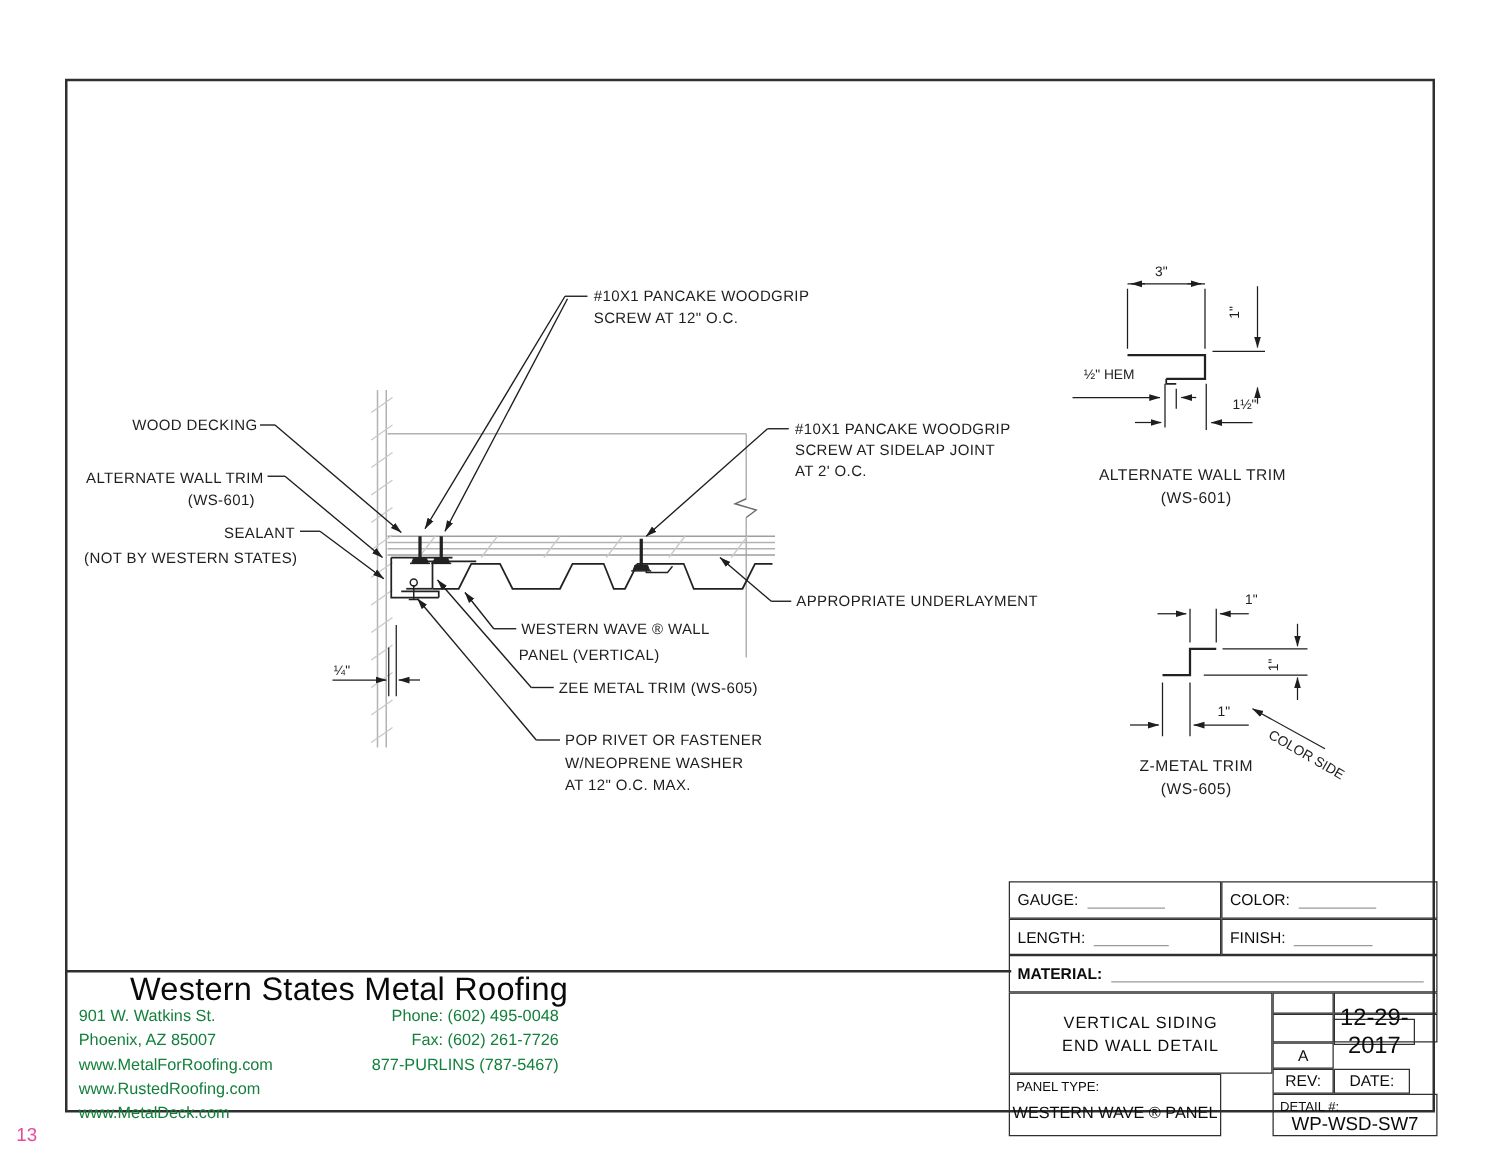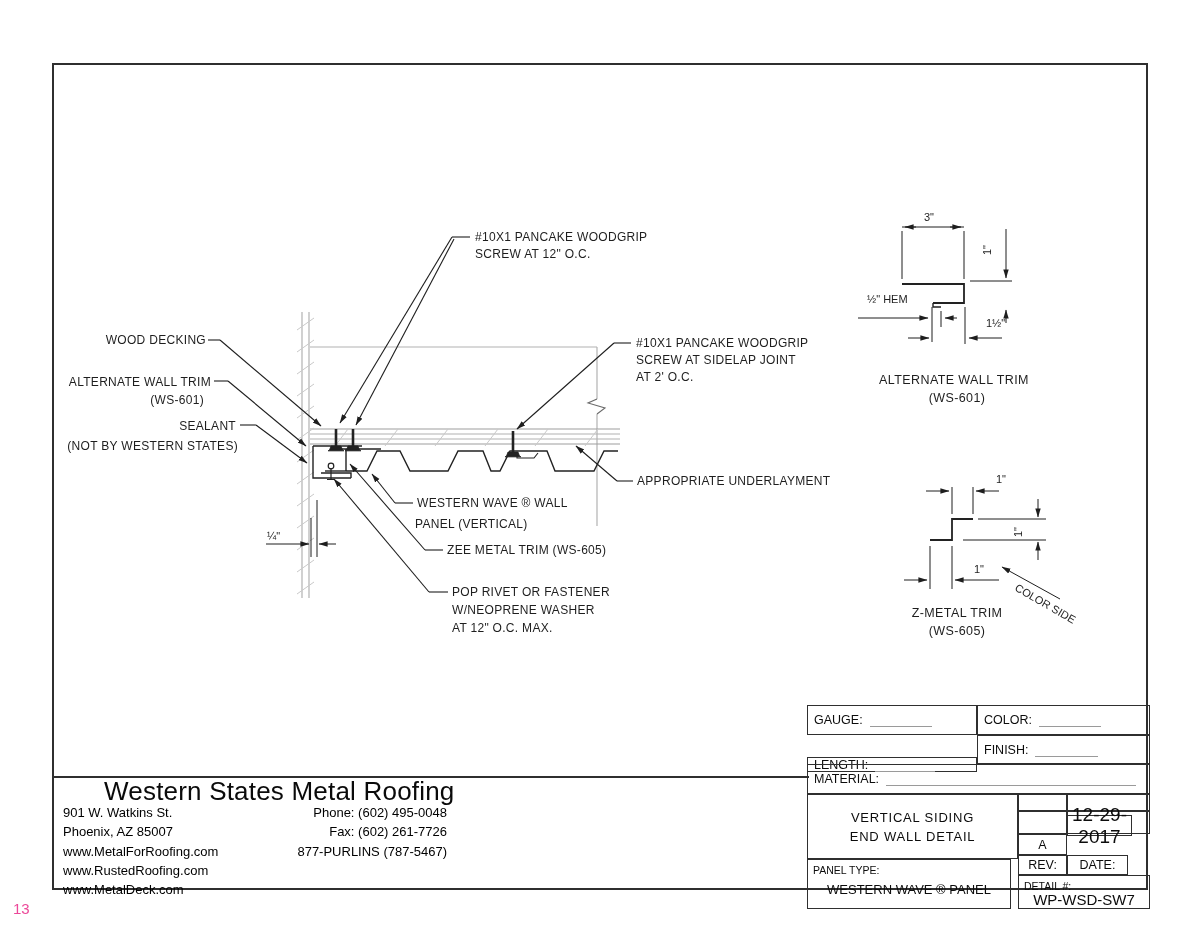--- a/index.html
+++ b/index.html
@@ -13,21 +13,21 @@
   .cap{font-size:12.5px;letter-spacing:.4px;}
   
   .tbc{position:absolute;box-sizing:border-box;border:1.6px solid #2f2f2f;font-size:12.5px;color:#0c0c0c;background:#fff0;margin-top:17px;}
   .tbc .lab{position:absolute;left:6px;top:50%;transform:translateY(-50%);white-space:nowrap;}
   .blank{display:inline-block;border-bottom:1.4px solid #9a9a9a;height:13px;vertical-align:bottom;margin-left:7px;}
   .center-cell{display:flex;align-items:center;justify-content:center;text-align:center;}
   .tb-title{font-size:13px;letter-spacing:.8px;line-height:19px;}
   .small-lab{position:absolute;left:5px;top:4px;font-size:10.5px;}
   
   .co-name{position:absolute;left:62px;top:776px;font-size:26px;letter-spacing:.2px;color:#0a0a0a;white-space:nowrap;margin-left:42px;}
-  .co-col{position:absolute;font-size:13px;line-height:19.3px;white-space:nowrap;color:#000000;}
+  .co-col{position:absolute;font-size:13px;line-height:19.3px;white-space:nowrap;color:#15803d;}
   .page-num{position:absolute;left:13px;top:900px;font-size:15px;color:#ec4899;text-align:right;}
 </style>
 </head>
 <body>
 
 <div class="sheet-border"></div>
 <div class="hline" style="left:52px;top:776px;width:757px;height:2px;"></div>
 
 <svg width="1200" height="927" viewBox="0 0 1200 927">
   <defs>
@@ -187,36 +187,36 @@
   </g>
 </svg>
 
 <div>
   <div class="tbc" style="left:807px;top:688px;width:170px;height:30px;">
     <span class="lab"><span>GAUGE:</span><span class="blank" style="width:62px;"></span></span>
   </div>
   <div class="tbc" style="left:977px;top:688px;width:173px;height:30px;">
     <span class="lab"><span>COLOR:</span><span class="blank" style="width:62px;"></span></span>
   </div>
-  <div class="tbc" style="left:807px;top:740px;width:170px;height:15px;">
+  <div class="tbc" style="left:807px;top:718px;width:170px;height:29px;">
     <span class="lab"><span>LENGTH:</span><span class="blank" style="width:60px;"></span></span>
   </div>
   <div class="tbc" style="left:977px;top:718px;width:173px;height:29px;">
     <span class="lab"><span>FINISH:</span><span class="blank" style="width:63px;"></span></span>
   </div>
-  <div class="tbc" style="left:807px;top:747px;width:343px;height:30px;">
+  <div class="tbc" style="left:807px;top:747px;width:343px;height:30px;font-weight:bold;">
     <span class="lab"><span>MATERIAL:</span><span class="blank" style="width:250px;"></span></span>
   </div>
   <div class="tbc center-cell" style="left:807px;top:777px;width:211px;height:65px;">
     <div class="tb-title">
       <div>VERTICAL SIDING</div>
       <div>END WALL DETAIL</div>
     </div>
   </div>
-  <div class="tbc" style="left:807px;top:842px;width:204px;height:50px;">
+  <div class="tbc" style="left:807px;top:842px;width:170px;height:50px;">
     <span class="small-lab">PANEL TYPE:</span>
     <div style="position:absolute;left:0;right:0;top:22px;text-align:center;font-size:13px;">WESTERN WAVE ® PANEL</div>
   </div>
   <div class="tbc" style="left:1018px;top:777px;width:49px;height:17px;"></div>
   <div class="tbc" style="left:1067px;top:777px;width:83px;height:17px;"></div>
   <div class="tbc" style="left:1018px;top:794px;width:49px;height:23px;"></div>
   <div class="tbc" style="left:1067px;top:794px;width:83px;height:23px;"></div>
   <div class="tbc center-cell" style="left:1018px;top:817px;width:49px;height:21px;">
       <span>A</span>
     </div>

